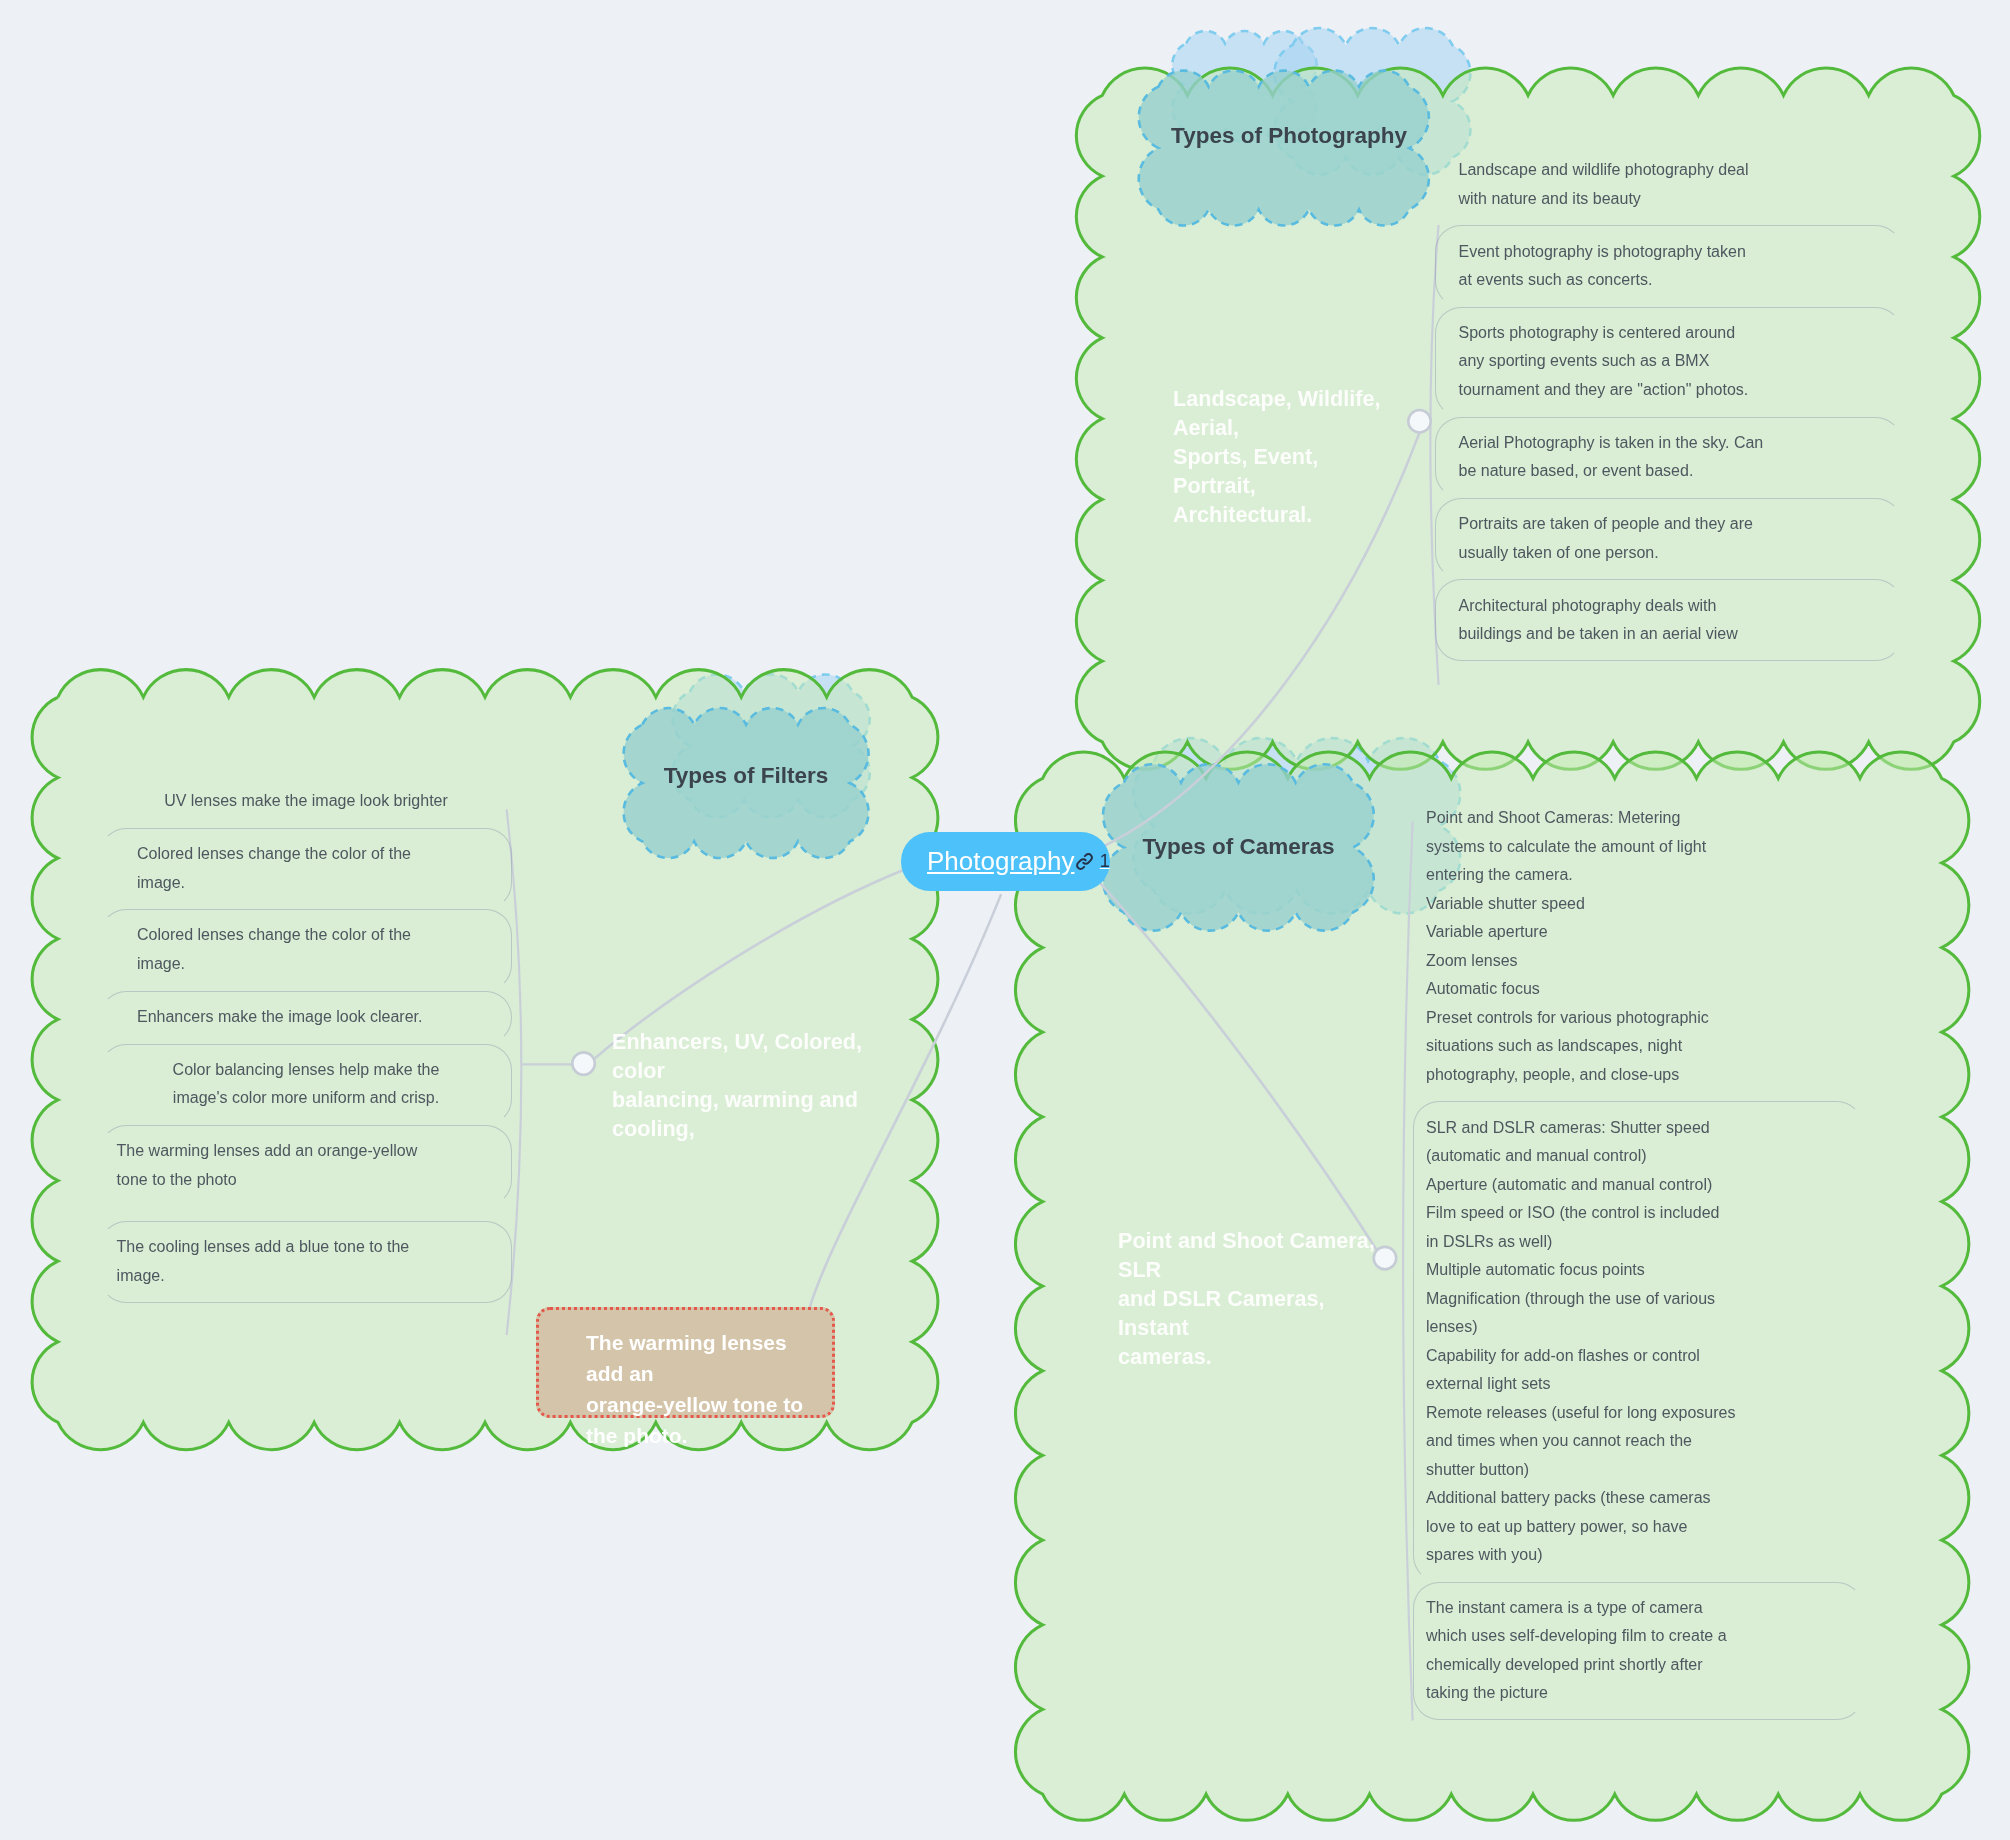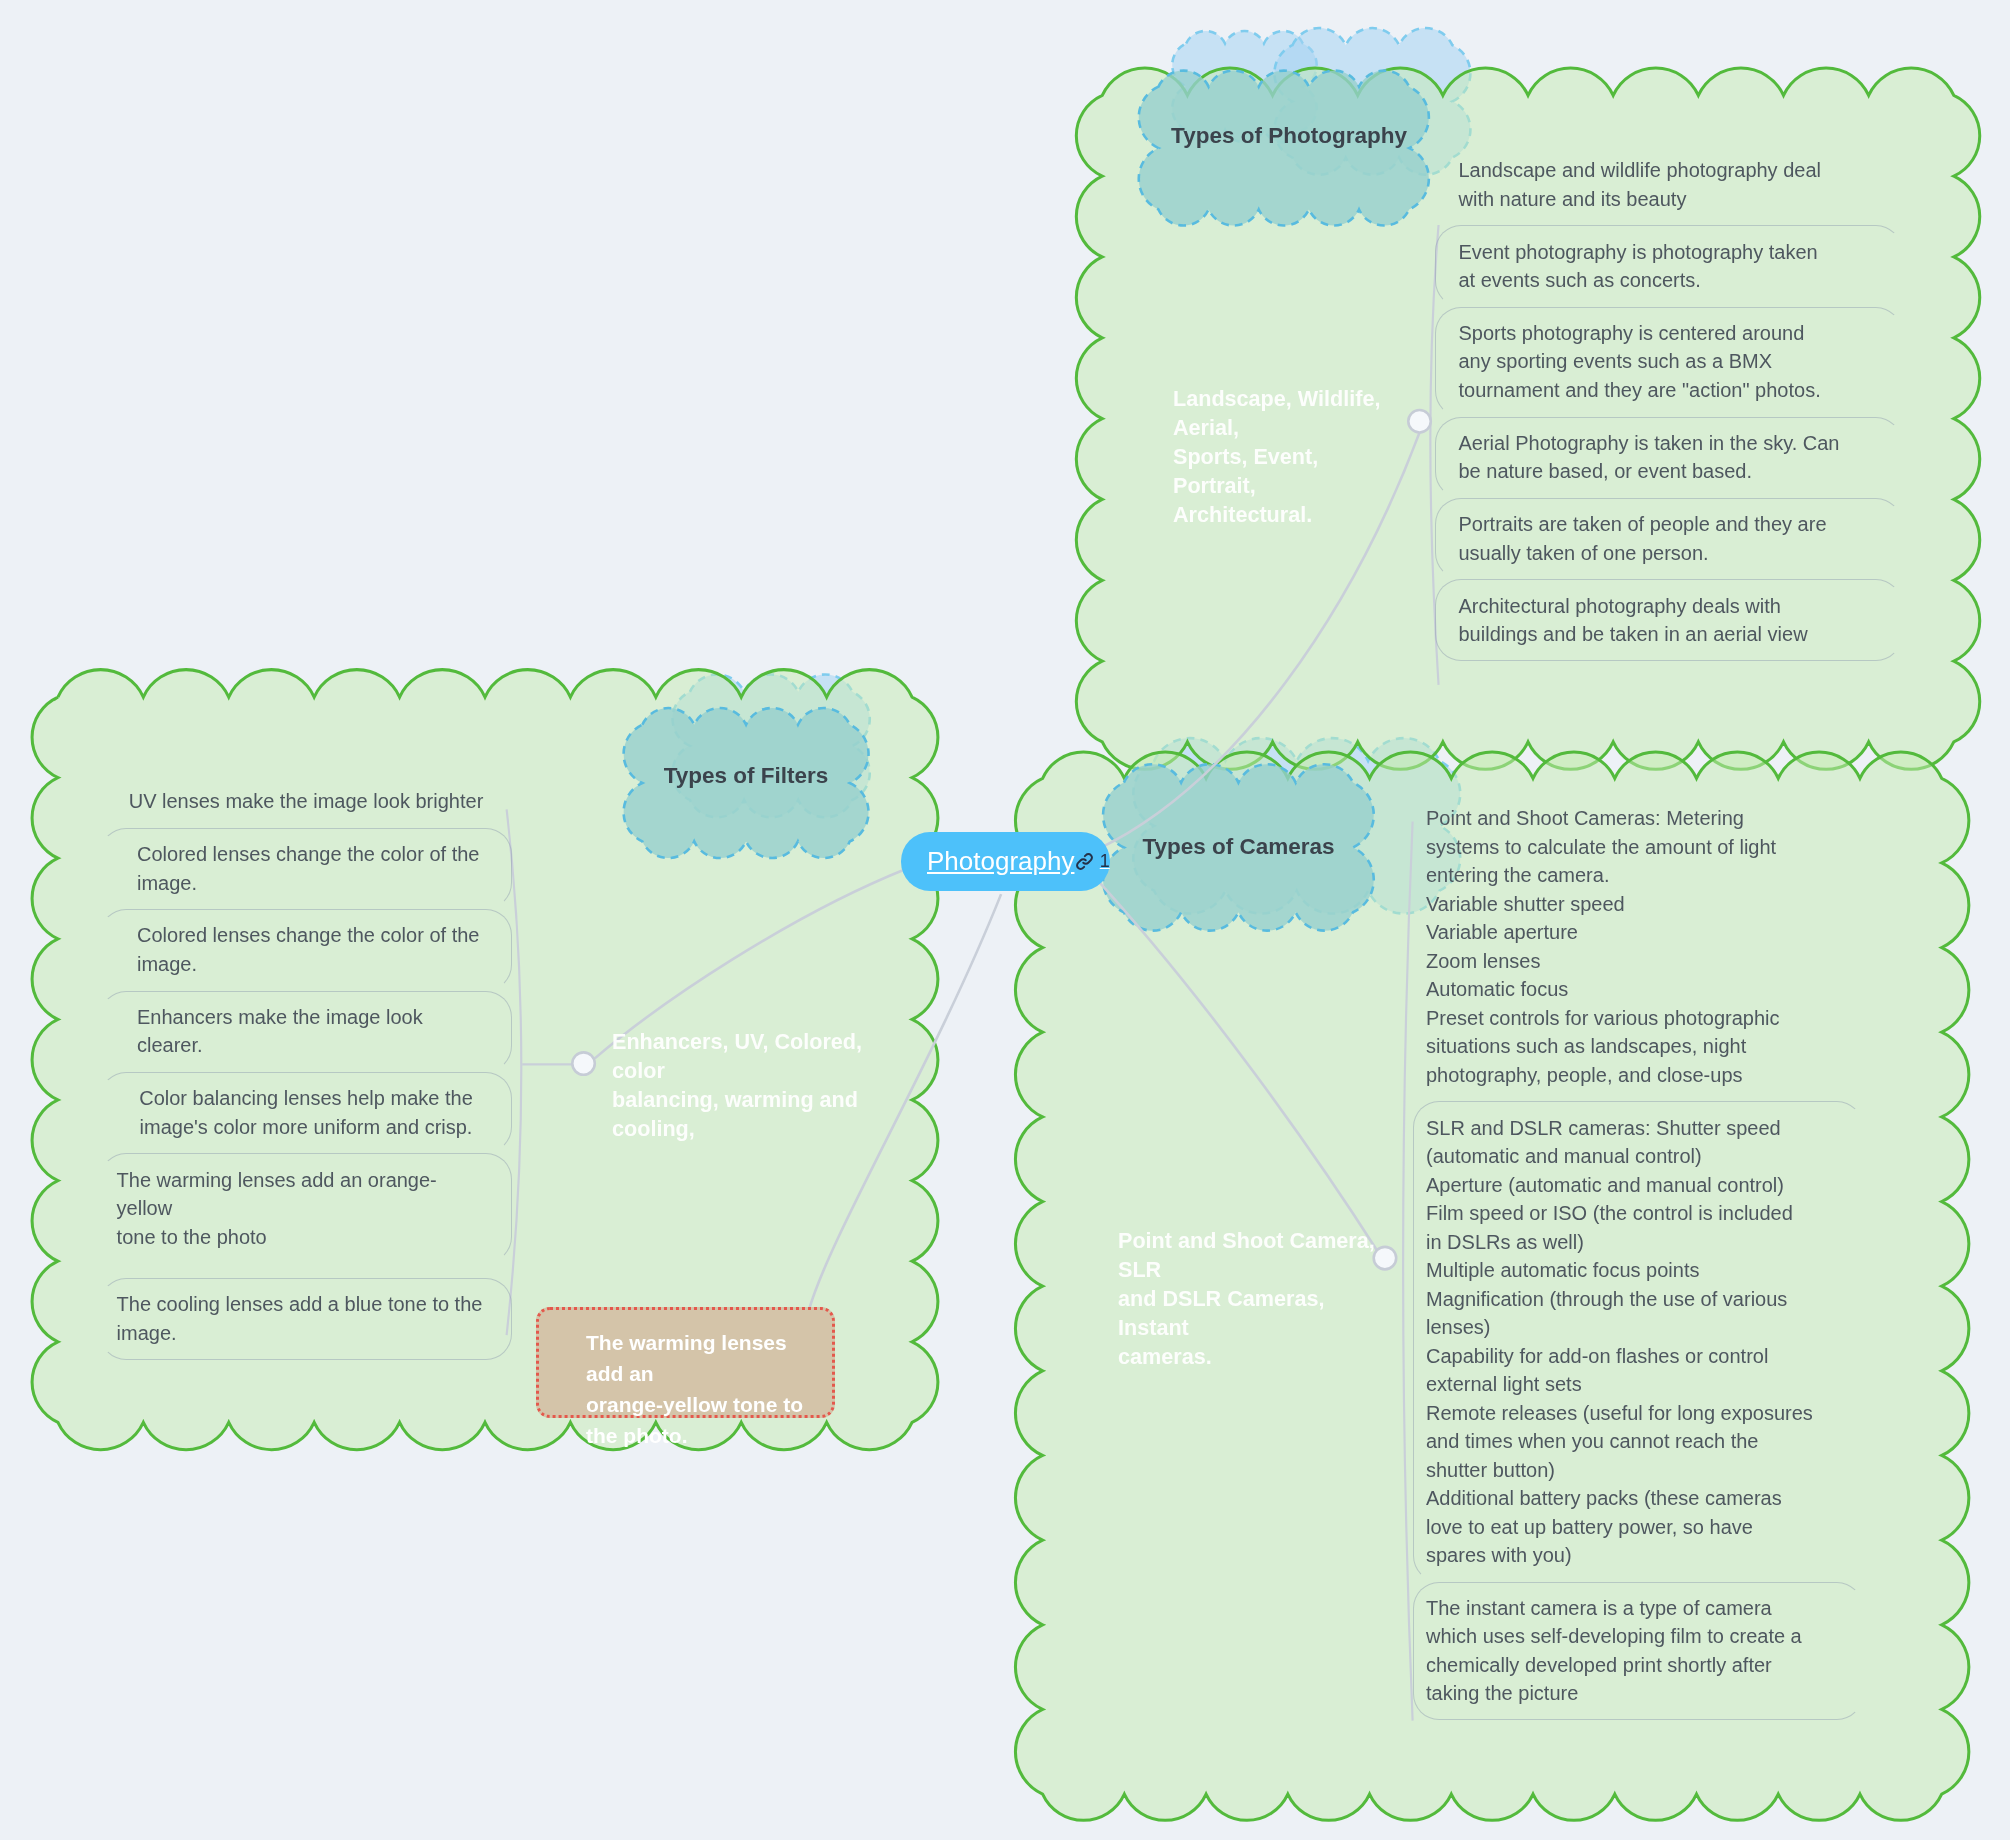--- a/index.html
+++ b/index.html
@@ -39,21 +39,21 @@
   .node-label{position:absolute;z-index:2;font-weight:700;font-size:21.6px;line-height:29px;
     color:var(--label-text);white-space:pre-line;}
   .wl1{left:1173px;top:384px;width:233px;}
   .wl2{left:612px;top:1027px;width:251px;}
   .wl3{left:1118px;top:1226px;width:259px;}
 
   .col{position:absolute;z-index:2;}
   .col1{left:1435px;top:144px;width:467px;}
   .col2{left:100px;top:775px;width:412px;}
   .col3{left:1413px;top:792px;width:450px;}
-  .item{font-size:20px;line-height:28.5px;color:var(--item-text);white-space:pre-line;
+  .item{font-size:16px;line-height:28.5px;color:var(--item-text);white-space:pre-line;
     border:1.7px solid transparent;border-radius:26px;box-sizing:border-box;}
   .col1 .item,.col3 .item{padding:11.2px 22.5px;}
   .col3 .item{padding:11.2px 12px;}
   .col2 .item{padding:11.2px 24px 11.2px 36px;}
   .col1 .item + .item,.col3 .item + .item{border-top-color:var(--separator);border-left-color:var(--separator);}
   .col1 .item:last-child,.col3 .item:last-child{border-bottom-color:var(--separator);}
   .col2 .item + .item{border-top-color:var(--separator);border-right-color:var(--separator);}
   .col2 .item:last-child{border-bottom-color:var(--separator);margin-top:15px;}
   .col2 .item.centered{text-align:center;padding-left:24px;}
   .col2 .item.flush{padding-left:15.6px;}

